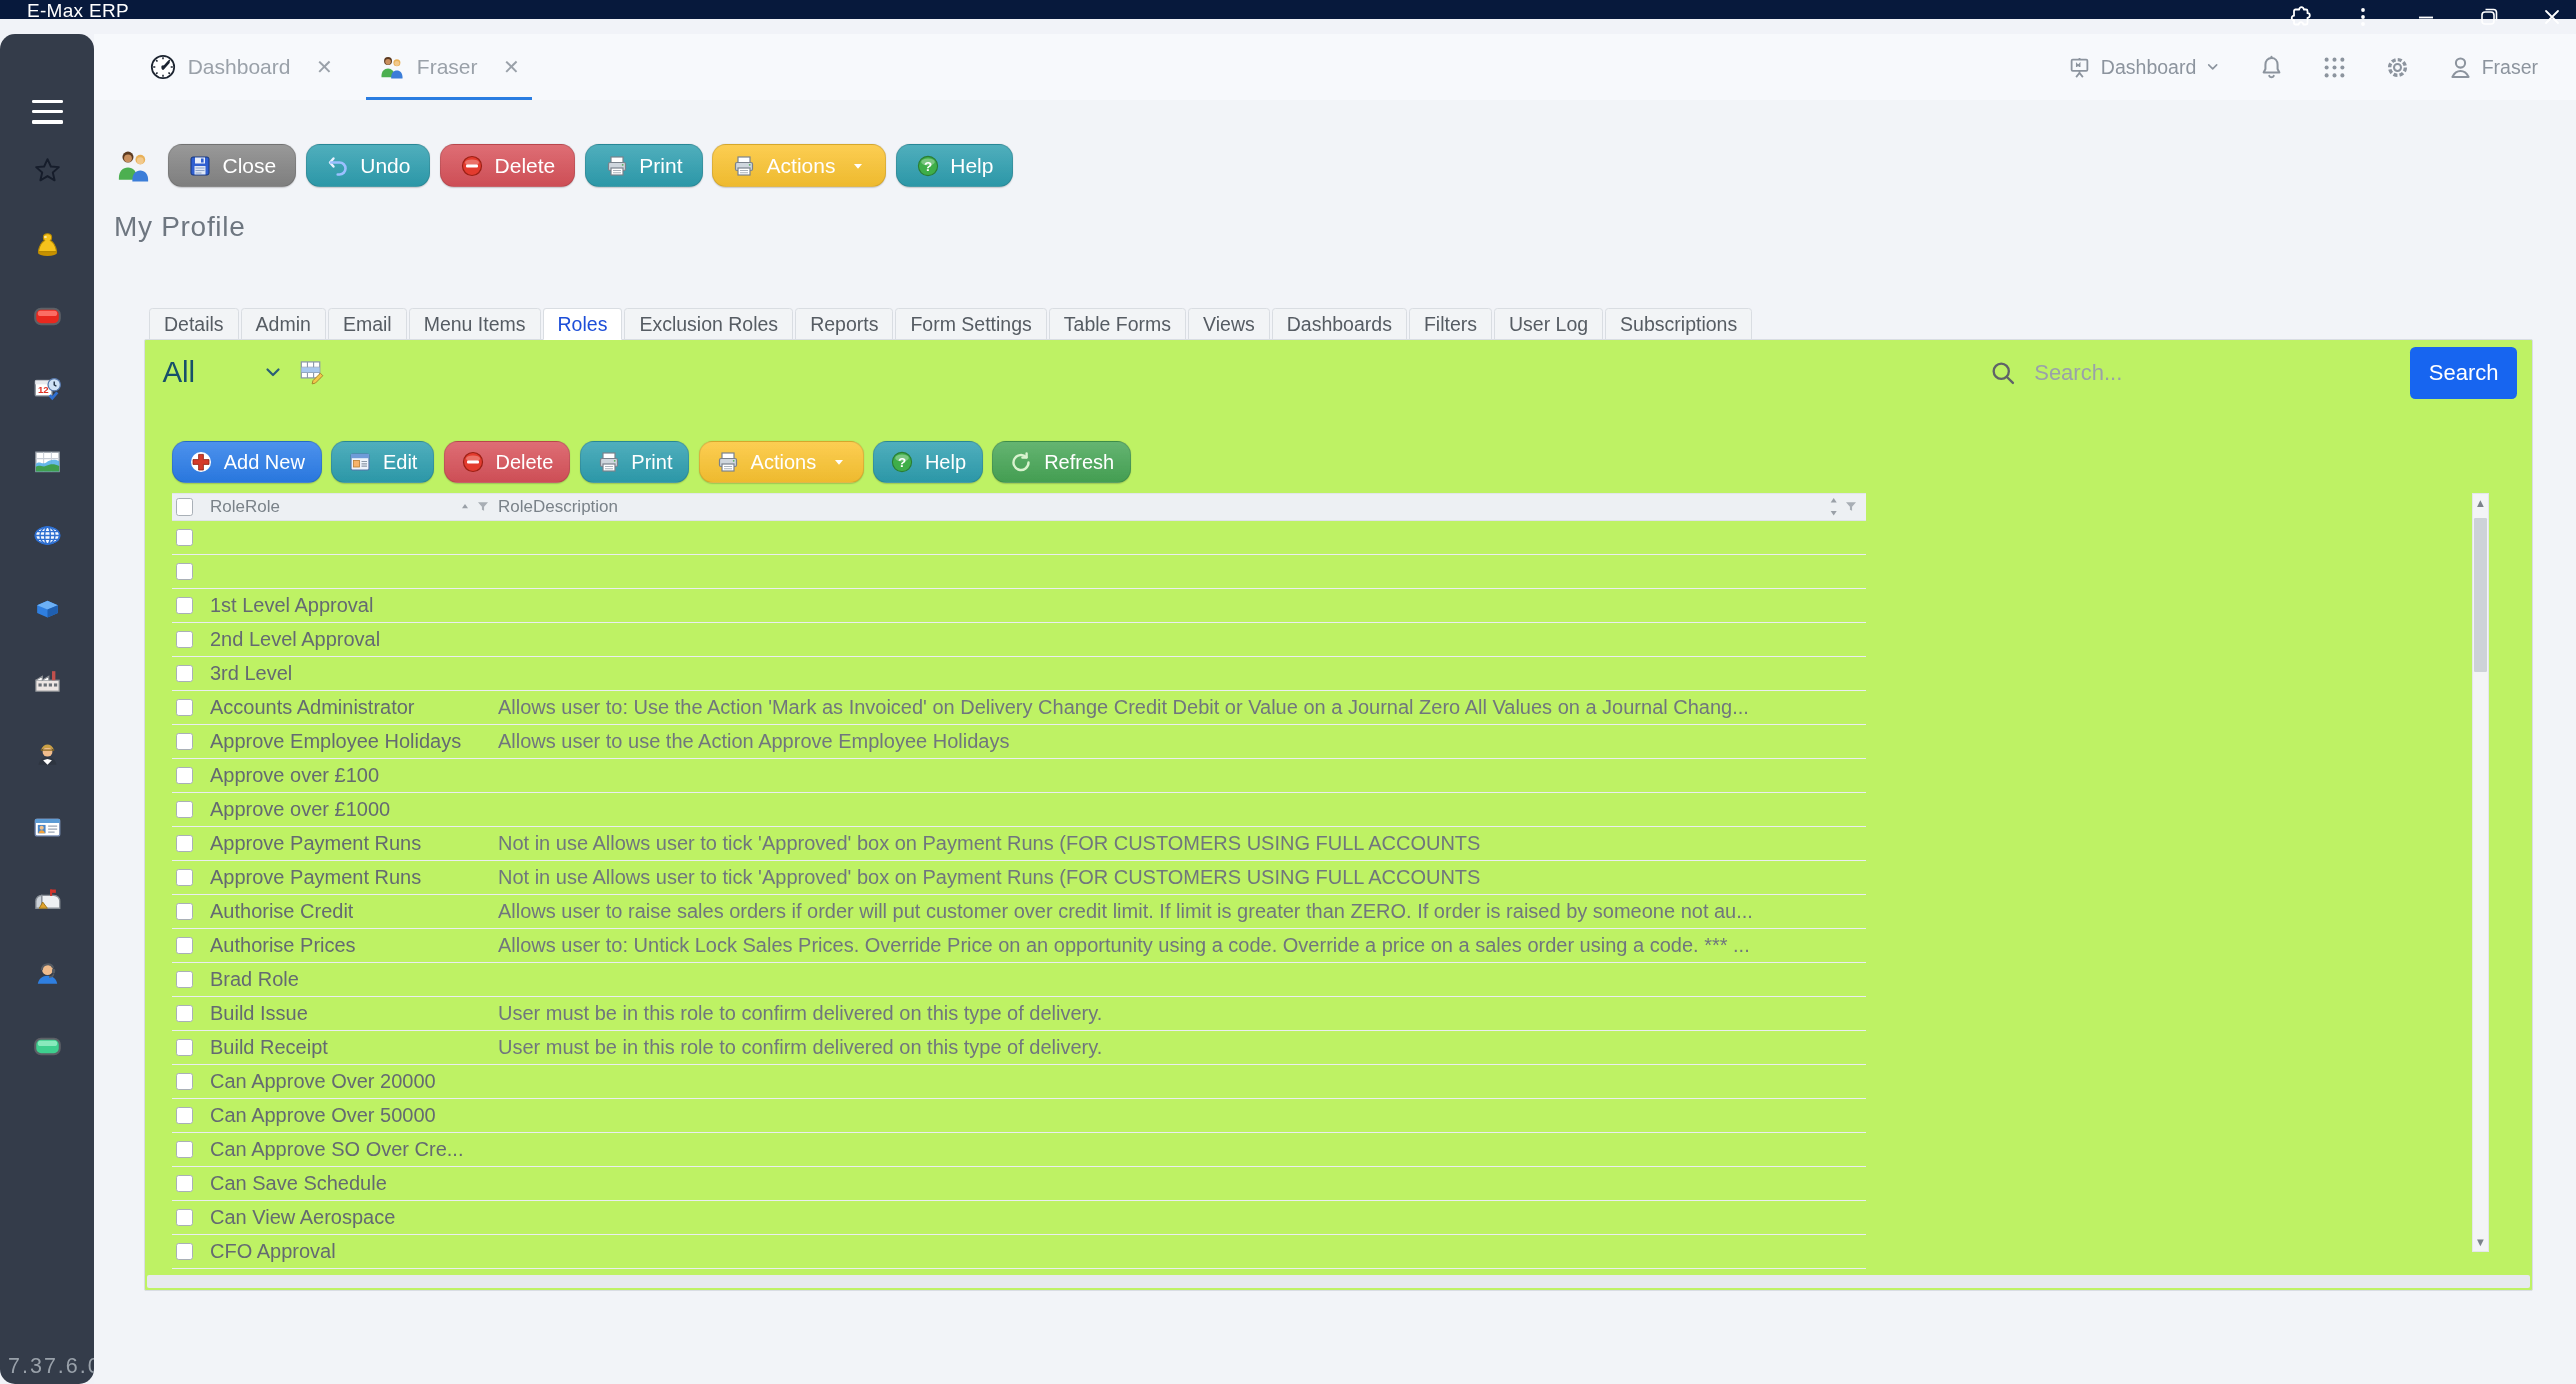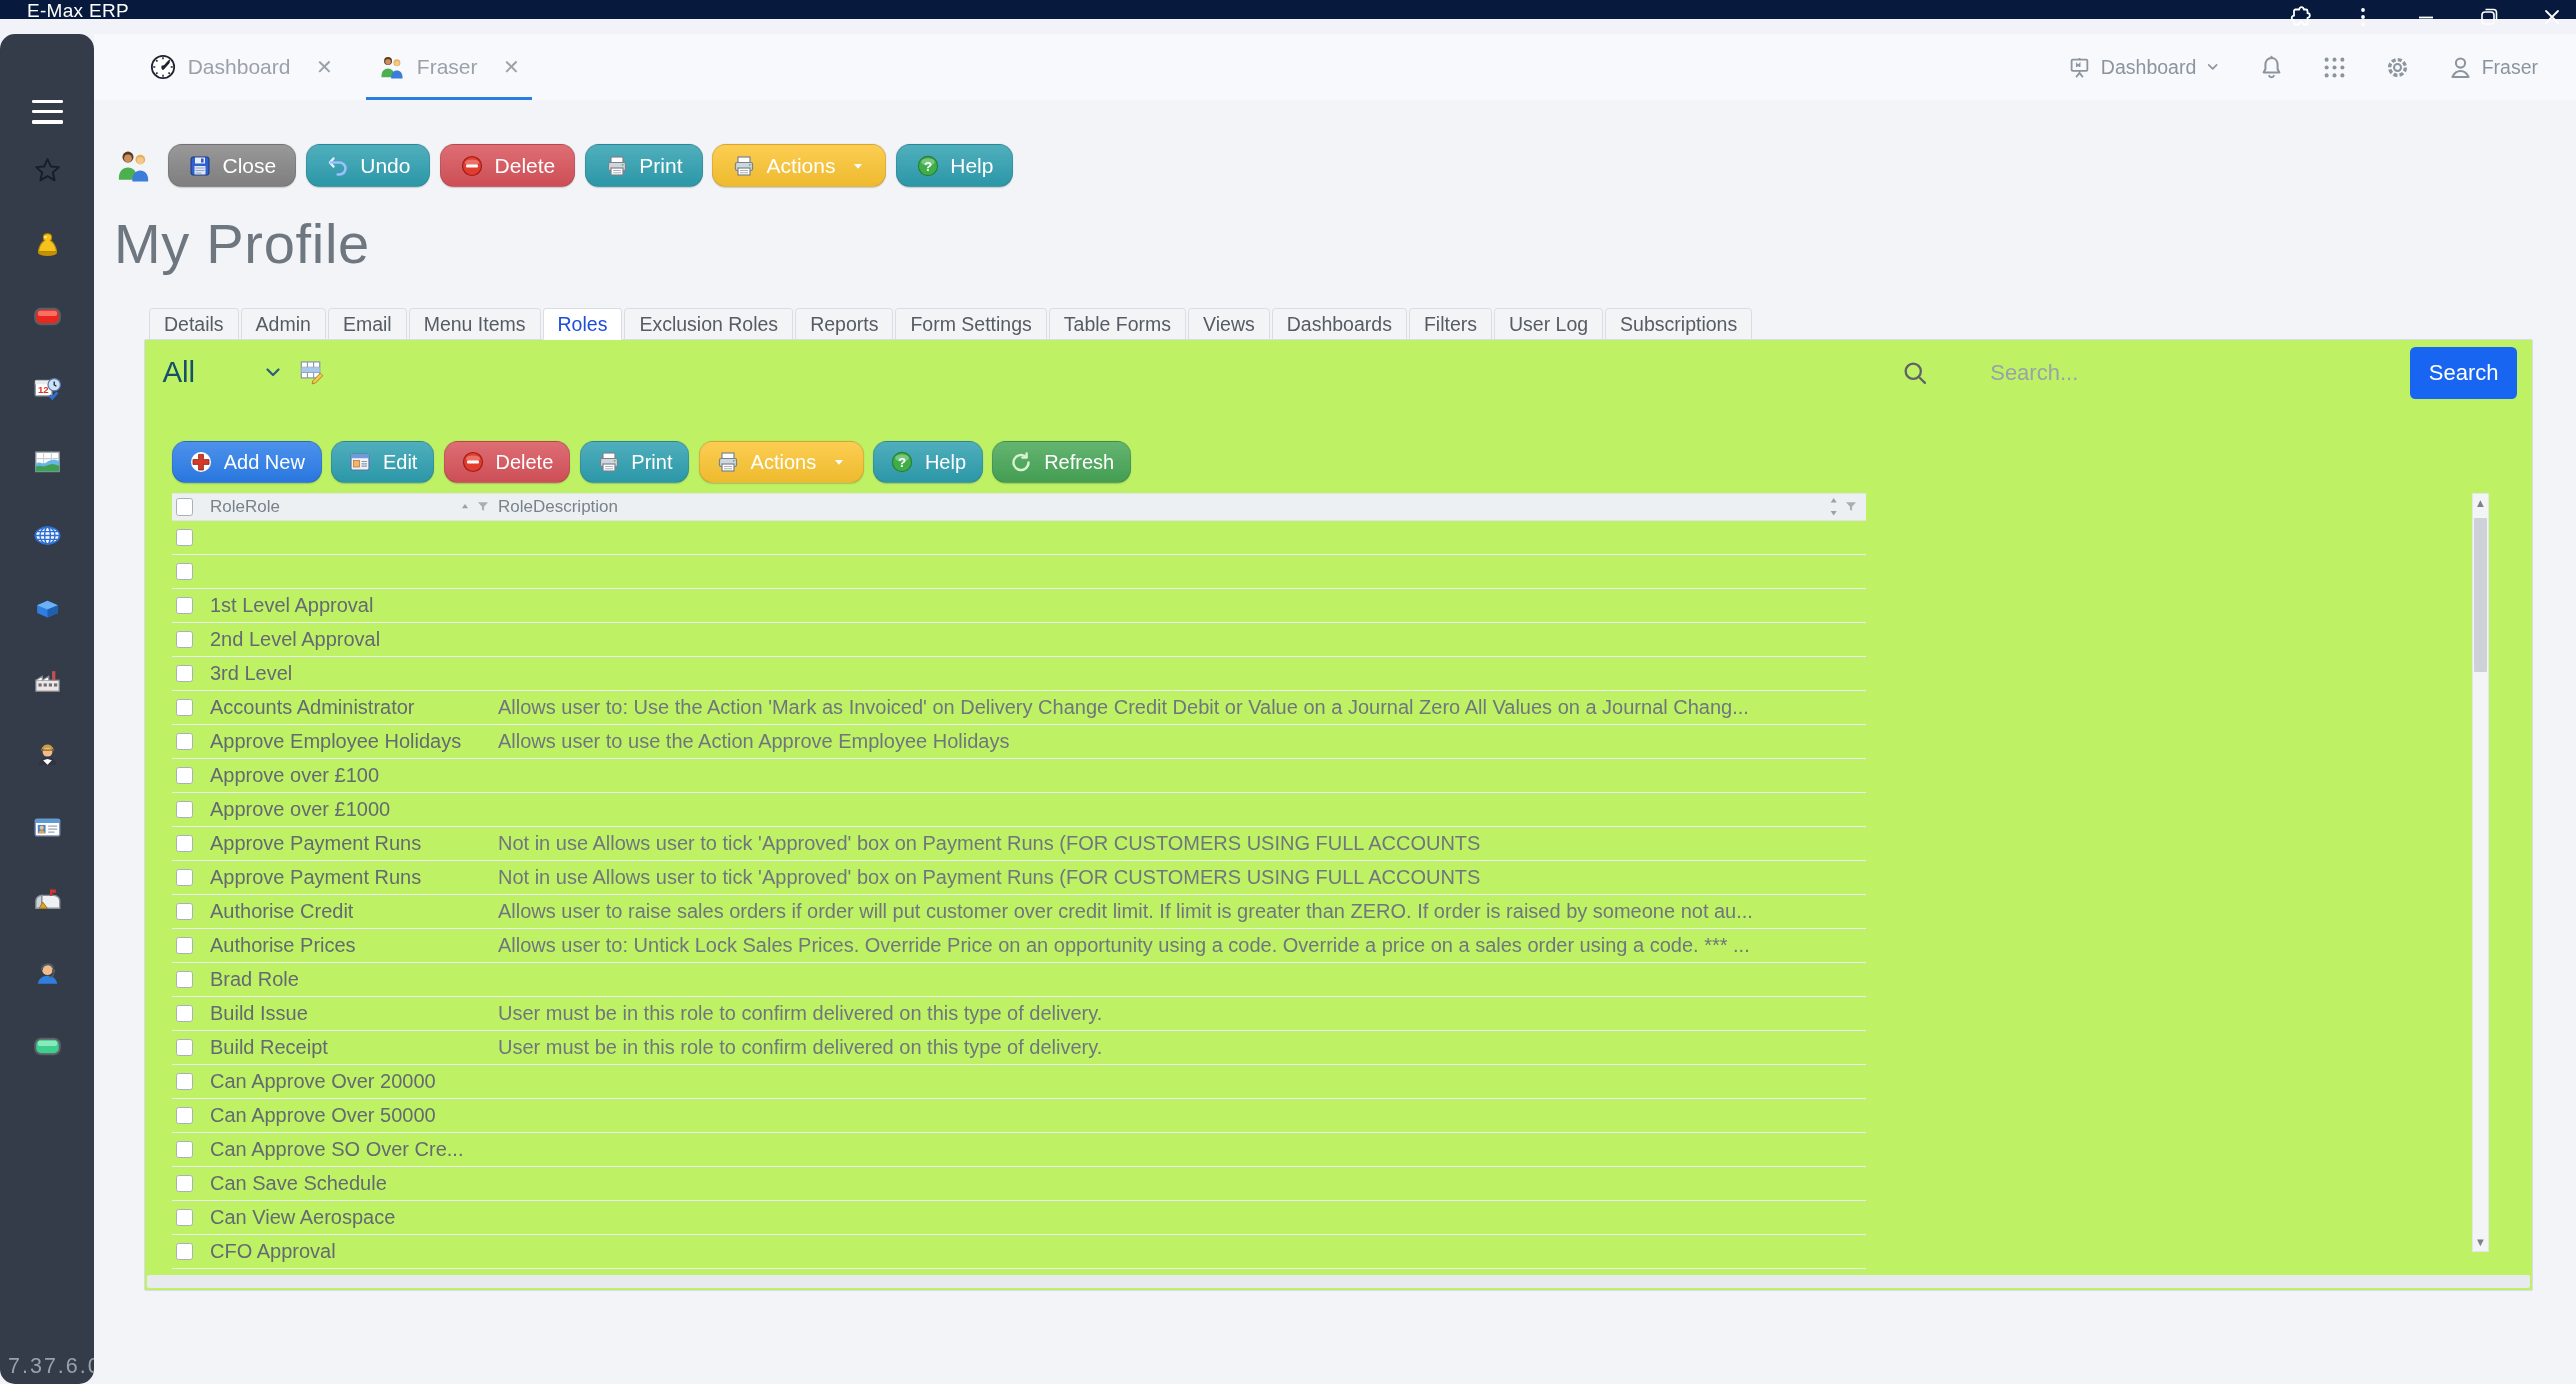--- a/index.html
+++ b/index.html
@@ -47,36 +47,36 @@
   .lead-icon { width:39px; height:39px; }
   .lead-icon svg { width:100%; height:100%; }
 
   .btn { display:inline-flex; align-items:center; gap:10.7px; height:43px; padding:0 19px; border-radius:14px;
          color:#fff; font-size:21px; cursor:pointer; border:0.7px solid rgba(0,0,0,.10);
          background-image:linear-gradient(rgba(255,255,255,.16), rgba(0,0,0,.05)); box-shadow:0 0.7px 1.3px rgba(0,0,0,.18); }
   .btn .ic { width:24px; height:24px; }
   .btn .caret { width:16px; height:16px; margin-left:4px; }
   .toolbar-row { display:flex; gap:9.4px; }
 
-  .page-title { position:absolute; left:20px; top:111px; font-size:56px; font-weight:400; color:#6E7680; letter-spacing:0.7px; }
+  .page-title { position:absolute; left:20px; top:111px; font-size:28px; font-weight:400; color:#6E7680; letter-spacing:0.7px; }
 
   .profile-tabs { position:absolute; left:55px; top:208px; display:flex; }
   .ptab { height:32px; display:flex; align-items:center; padding:0 14px; background:#F2F4F6; border:0.7px solid #D9DDE2;
           border-radius:3.4px 3.4px 0 0; margin-right:2px; font-size:19.5px; color:#565C63; cursor:pointer; position:relative; }
   .ptab.active { background:#fff; color:#1d4ed8; border-bottom-color:#fff; z-index:5; }
 
   .panel { position:absolute; left:50px; top:239px; width:2389px; height:952px; background:#bef264;
            border:0.7px solid #D9DDE3; border-radius:2px; }
 
   .filter-row { position:absolute; left:0; top:0; right:0; height:64px; display:flex; align-items:center; }
   .filter-left { display:flex; align-items:center; margin-left:17.4px; gap:12px; }
   .filter-all { font-size:29.5px; color:#17506A; cursor:pointer; }
   .filter-left .chev { width:24px; height:24px; color:#2B5F77; margin-left:54px; cursor:pointer; }
   .filter-left .edit-ic { width:29.5px; height:29.5px; cursor:pointer; }
-  .search-group { position:absolute; right:14.8px; top:6.7px; display:flex; align-items:center;gap:44px; }
+  .search-group { position:absolute; right:14.8px; top:6.7px; display:flex; align-items:center; }
   .search-group .ic.mag { width:28px; height:28px; margin-right:17.4px; }
   .search-input { border:none; outline:none; font-size:22px; color:#444; width:376px; font-family:"Liberation Sans",sans-serif; background:transparent; }
   .search-input::placeholder { color:#9AA1A9; }
   .search-btn { width:107px; height:52px; border:none; border-radius:5.4px; background:#1765F0; color:#fff;
                 font-size:22px; cursor:pointer; font-family:"Liberation Sans",sans-serif; }
 
   .grid-toolbar { position:absolute; left:27px; top:101px; }
   .grid-toolbar .btn { height:42px; font-size:20px; padding:0 16px; }
 
   .grid { position:absolute; left:27px; top:153px; width:1694px; }

